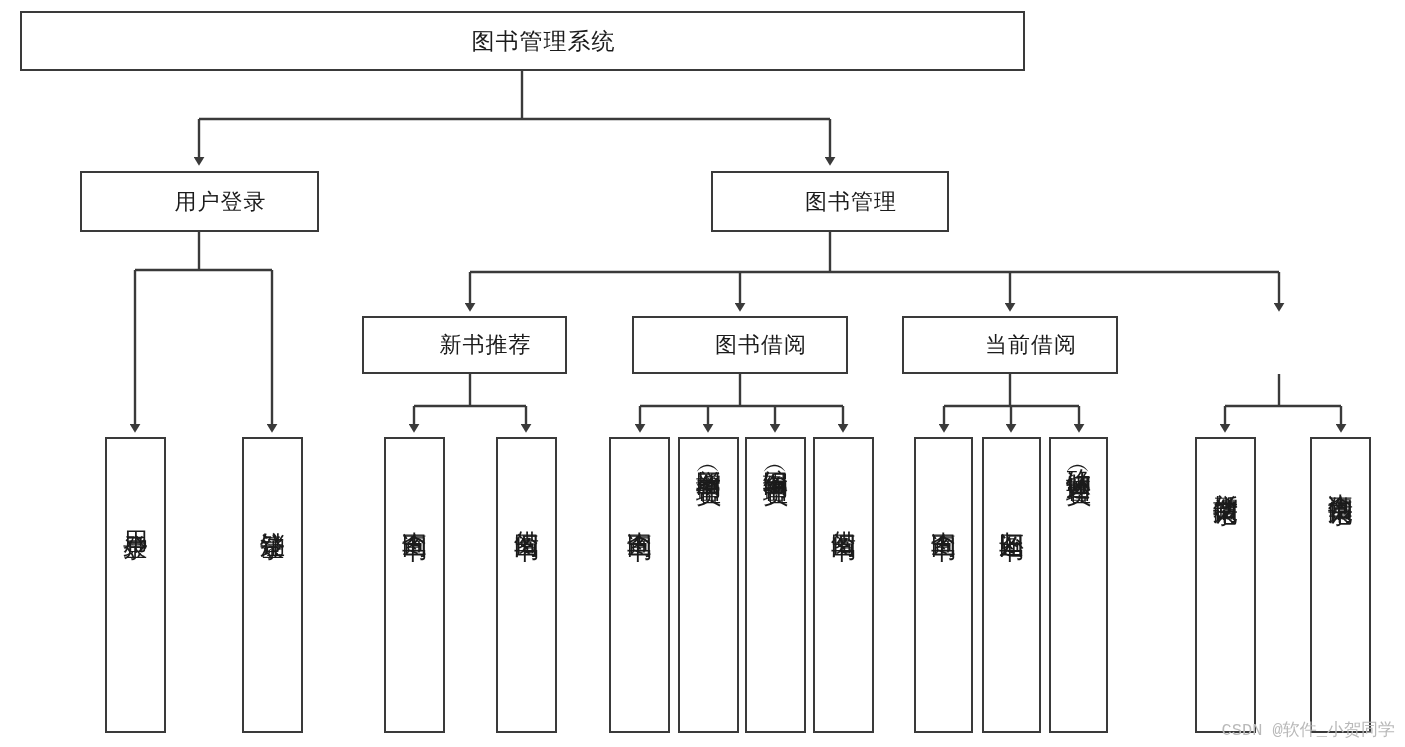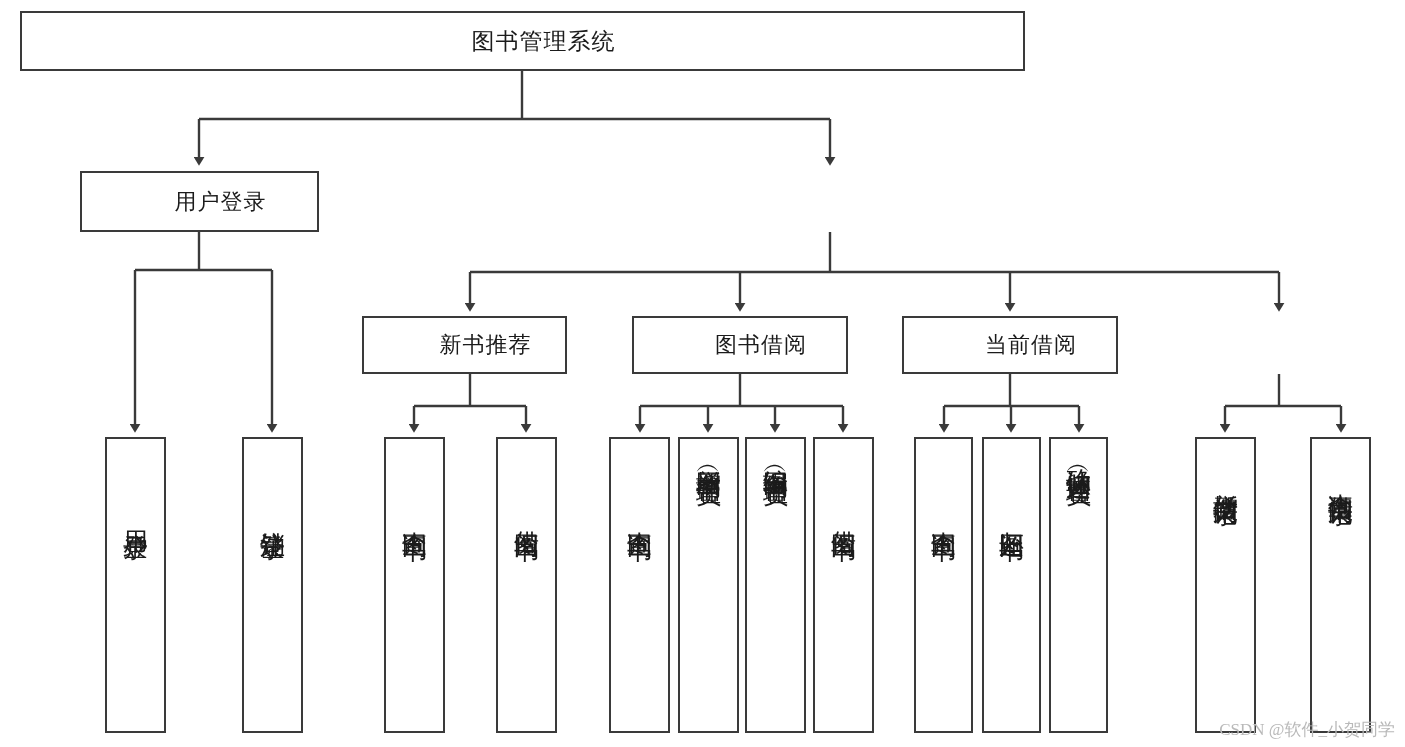--- a/index.html
+++ b/index.html
@@ -59,21 +59,21 @@
     white-space: nowrap;
     display: block;
   }
   .watermark {
     position: absolute;
     right: 10px;
     bottom: 6px;
     font-size: 17px;
     color: #b9b9b9;
     white-space: nowrap;
-    font-family: Liberation Serif, serif;
+    font-family: Liberation Mono, monospace;
     margin-left: 38px;
   }
 </style>
 </head>
 <body>
 
 <div id="canvas">
 
   <svg class="wires" viewBox="0 0 1405 747" xmlns="http://www.w3.org/2000/svg">
     <defs>
@@ -126,20 +126,23 @@
   </svg>
 
   <div class="node node-h node-root" style="left:20px; top:11px; width:1005px; height:60px;">
     <span>图书管理系统</span>
   </div>
 
   <div class="node node-h" style="left:80px; top:171px; width:239px; height:61px;">
     <span>用户登录</span>
   </div>
 
+  <div class="node node-h" style="left:711px; top:171px; width:238px; height:61px;">
+    <span>图书管理</span>
+  </div>
 
   <div class="node node-h" style="left:362px; top:316px; width:205px; height:58px;">
     <span>新书推荐</span>
   </div>
 
   <div class="node node-h" style="left:902px; top:316px; width:216px; height:58px;">
     <span>当前借阅</span>
   </div>
 
   <div class="node node-h" style="left:632px; top:316px; width:216px; height:58px;">

